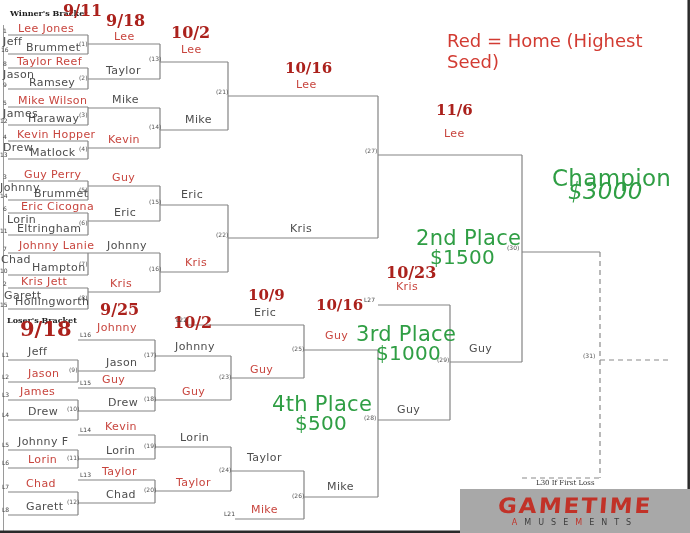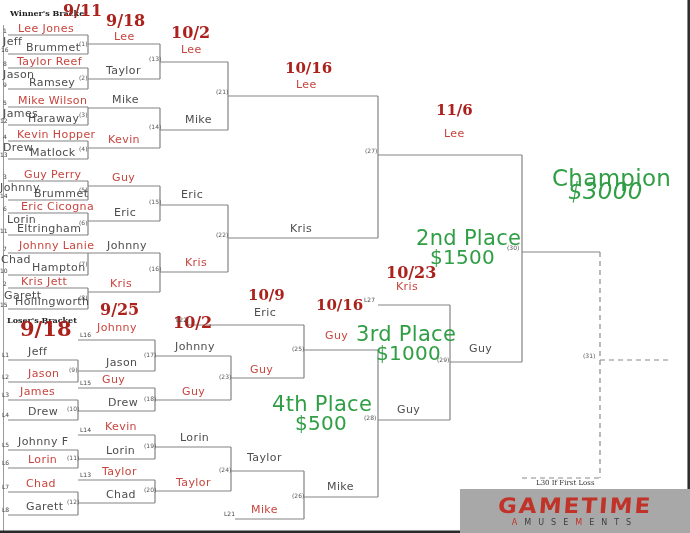--- a/index.html
+++ b/index.html
@@ -66,20 +66,21 @@
       M450 305V420
       M450 362H522"></path>
 
     <path fill="none" stroke="#8a8a8a" stroke-width="1.2" stroke-dasharray="5 4" d="
       M600 252V478 M600 360H672 M522 478H600"></path>
 
     <path fill="none" stroke="#9a9a9a" stroke-width="1" d="M3.5 25V531"></path>
     <path fill="none" stroke="#2a2a2a" stroke-width="2.5" d="M688.7 0V533 M0 531.8H690"></path>
   </svg>
 
+  <div class="legend">Red = Home (Highest Seed)</div>
   <div class="bracket-label wb-label">Winner's Bracket</div>
   <div class="bracket-label lb-label">Loser's Bracket</div>
 
   <div id="label-layer">
       <span class="lbl date f17" style="left: 63px; top: 3px;">9/11</span>
       <span class="lbl date f17" style="left: 106px; top: 13px;">9/18</span>
       <span class="lbl date f17" style="left: 171px; top: 25px;">10/2</span>
       <span class="lbl date f16" style="left: 285px; top: 61px;">10/16</span>
       <span class="lbl date f16" style="left: 436px; top: 103px;">11/6</span>
       <span class="lbl date f17" style="left: 386px; top: 265px;">10/23</span>

